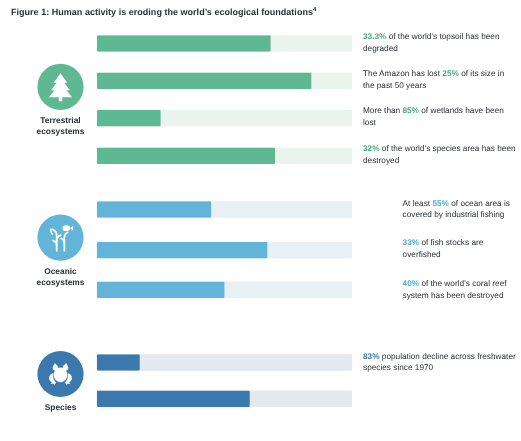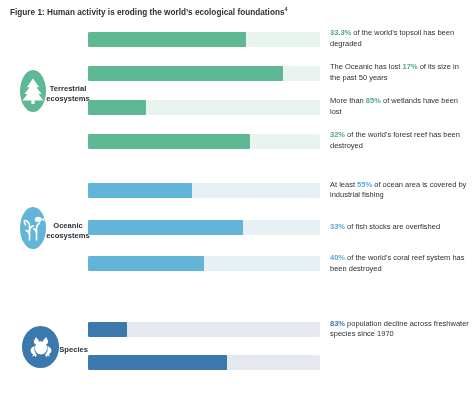--- a/index.html
+++ b/index.html
@@ -45,20 +45,21 @@
   }
   #section-terrestrial { top: 22px;  height: 136px; }
   #section-oceanic     { top: 172px; height: 110px; }
   #section-species     { top: 296px; height: 100px; }
 
   
   .icon-col {
     width: 88px;
     flex: 0 0 88px;
     display: flex;
+    flex-direction: column;
     align-items: center;
     justify-content: center;
     padding-top: 2px;
     padding-left: 22px;
   }
   .icon-badge {
     width: 42px;
     height: 42px;
     border-radius: 50%;
     display: flex;
@@ -80,21 +81,21 @@
     flex: 1 1 auto;
     display: flex;
     flex-direction: column;
     justify-content: center;
   }
   .row {
     display: flex;
     align-items: center;
   }
   #section-terrestrial .row { height: 34px; }
-  #section-oceanic .row     { height: 36.6px; }
+  #section-oceanic .row     { height: 36.6px; gap: 36px; }
   #section-species .row     { height: 33.3px; }
 
   .bar-track {
     position: relative;
     width: 232px;
     flex: 0 0 232px;
     height: 15px;
     border-radius: 1px;
     overflow: hidden;
   }
@@ -161,35 +162,35 @@
         <div class="bar-track">
           <div class="bar-fill" id="fill-t0" style="width: 68%;"></div>
         </div>
         <div class="row-text"><span></span><span class="hl">33.3%</span><span> of the world’s topsoil has been degraded</span></div>
       </div>
 
       <div class="row">
         <div class="bar-track">
           <div class="bar-fill" id="fill-t1" style="width: 84%;"></div>
         </div>
-        <div class="row-text"><span>The Oceanic has lost </span><span class="hl">17%</span><span> of its size in the past 50 years</span></div>
+        <div class="row-text"><span>The Amazon has lost </span><span class="hl">25%</span><span> of its size in the past 50 years</span></div>
       </div>
 
       <div class="row">
         <div class="bar-track">
           <div class="bar-fill" id="fill-t2" style="width: 25%;"></div>
         </div>
         <div class="row-text"><span>More than </span><span class="hl">85%</span><span> of wetlands have been lost</span></div>
       </div>
 
       <div class="row">
         <div class="bar-track">
           <div class="bar-fill" id="fill-t3" style="width: 70%;"></div>
         </div>
-        <div class="row-text"><span></span><span class="hl">32%</span><span> of the world’s forest reef has been destroyed</span></div>
+        <div class="row-text"><span></span><span class="hl">32%</span><span> of the world’s species area has been destroyed</span></div>
       </div>
 
     </div>
   </div>
 
   <div class="section theme-lightblue" id="section-oceanic">
 
     <div class="icon-col">
       <div class="icon-badge">
         <svg width="26" height="28" viewBox="0 0 26 28" aria-hidden="true">

